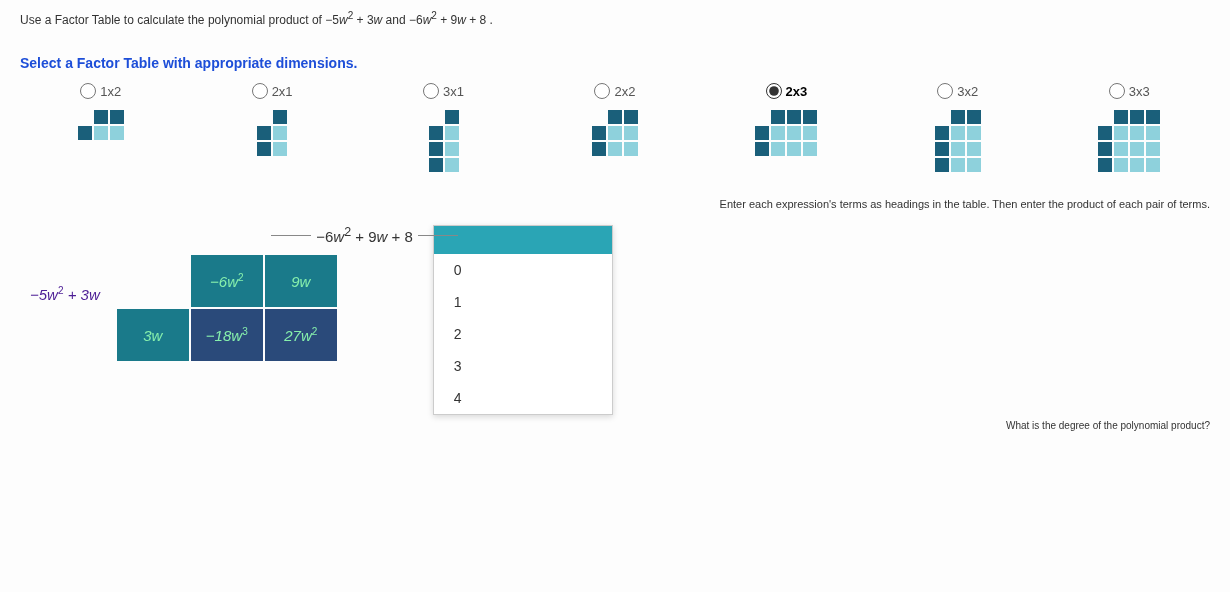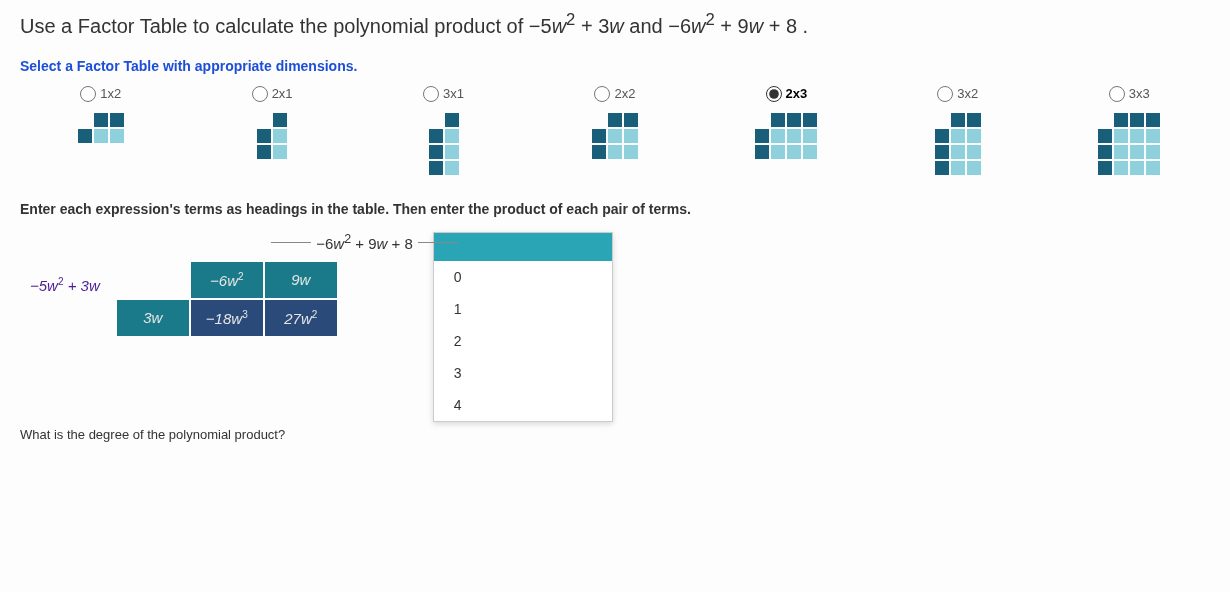--- a/index.html
+++ b/index.html
@@ -1,47 +1,47 @@
 <!DOCTYPE html>
 <html><head>
 <meta charset="utf-8">
 <style>
   * { box-sizing: border-box; margin: 0; padding: 0; }
   body { font-family: Arial, sans-serif; background: #fdfdfd; padding: 10px 20px; color: #333; width: 1230px; }
-  .question { font-size: 20px; margin-bottom: 20px; }
+  .question { font-size: 12px; margin-bottom: 28px; }
   .sub { font-weight: bold; font-size: 14px; margin-bottom: 12px; color: #1d4ed8; }
   .options-row { display: flex; gap: 10px; margin-bottom: 25px; flex-wrap: nowrap; }
   .option { flex: 1; display: flex; flex-direction: column; align-items: center; gap: 10px; }
   .radio-label { display: flex; align-items: center; gap: 4px; font-size: 13px; color: #555; justify-content: space-between; }
   .radio-label.selected { font-weight: bold; color: #000; }
   input[type=radio] { width: 16px; height: 16px; accent-color: #333; }
   .mini-grid { display: inline-block; }
   .mini-row { display: flex; }
   .mini-cell { width: 14px; height: 14px; margin: 1px; }
   .mc-header { background: #1a5f7a; }
   .mc-body { background: #8ed1dc; }
   .mc-empty { background: transparent; }
-  .instruction { font-size: 14px; font-weight: bold; margin-bottom: 15px; }
+  .instruction { font-size: 11px; font-weight: normal; margin-bottom: 15px; text-align: right; }
   .side-label { font-size: 15px; font-style: italic; color: #4c1d95; }
   .side-label sup { font-size: 10px; font-style: normal; }
   .top-label { text-align: center; font-size: 15px; margin-bottom: 8px; position: relative; }
   .top-label::before, .top-label::after { content: ""; position: absolute; top: 50%; width: 40px; border-top: 1px solid #888; }
   .top-label::before { left: -45px; }
   .top-label::after { right: -45px; }
   .factor-table { border-collapse: separate; border-spacing: 2px; }
-  .factor-table td { width: 72px; height: 36px; text-align: center; font-size: 15px; color: #e5e5e5; font-style: italic; }
+  .factor-table td { width: 72px; height: 52px; text-align: center; font-size: 15px; color: #86efac; font-style: italic; }
   .ft-rowhead { background: #1a7a8a; }
   .ft-colhead { background: #1a7a8a; }
   .ft-cell { background: #2a4a7a; }
   .ft-empty { background: transparent; }
   .factor-table td sup { font-size: 10px; font-style: normal; }
   .dropdown-panel { background: #fff; border: 1px solid #ccc; box-shadow: 0 2px 6px rgba(0,0,0,0.15); min-width: 180px; }
   .dropdown-header { background: #2aa5b5; height: 28px; }
   .dropdown-item { padding: 8px 20px; font-size: 14px; cursor: pointer; }
-  .degree-q { font-size: 13px; margin-top: 5px; }
+  .degree-q { font-size: 10px; margin-top: 5px; text-align: right; }
   .layout-mid { display:flex; align-items:flex-start; gap:20px; }
   .col-wrap { display:flex; flex-direction:column; align-items:flex-end; }
 </style>
 </head>
 <body>
 
 <div class="question">
   <span>Use a Factor Table to calculate the polynomial product of </span>
   <span>−5<i>w</i><sup>2</sup> + 3<i>w</i></span>
   <span> and </span>

